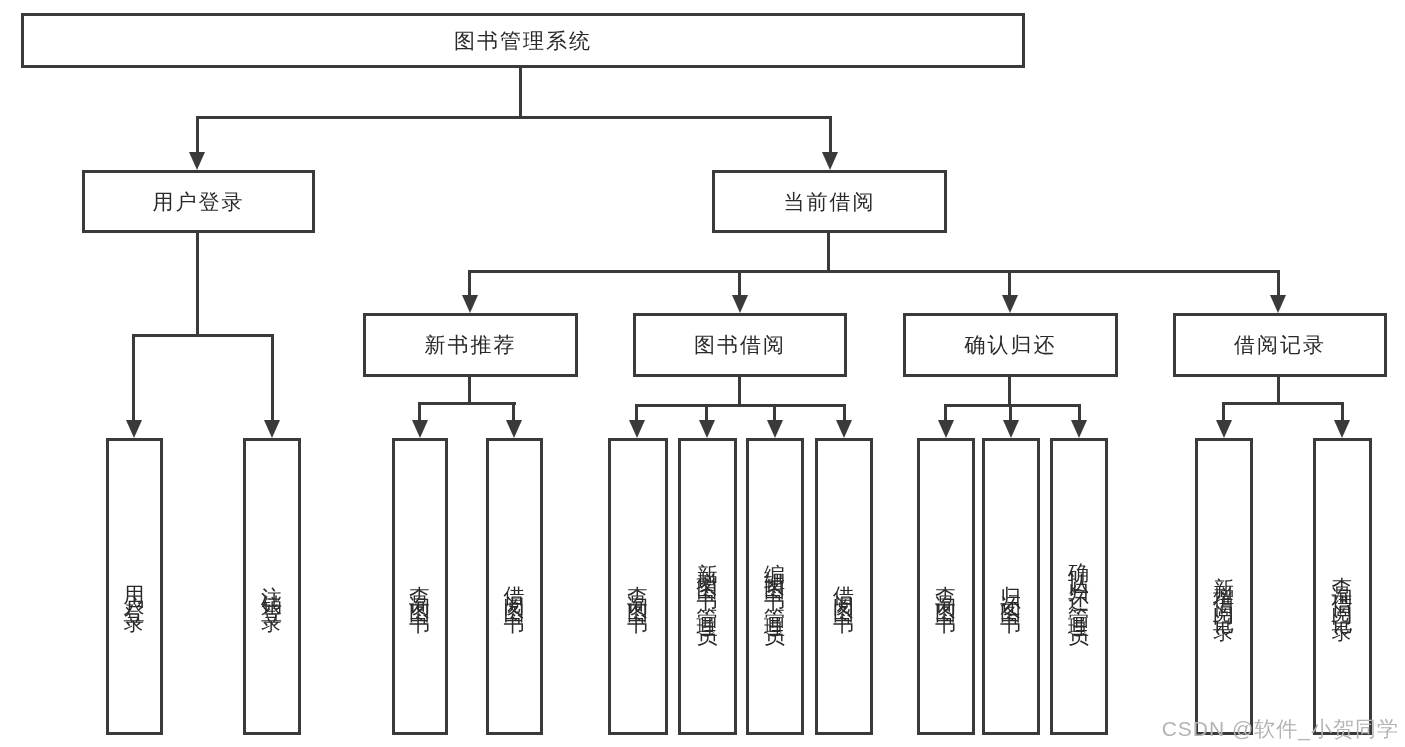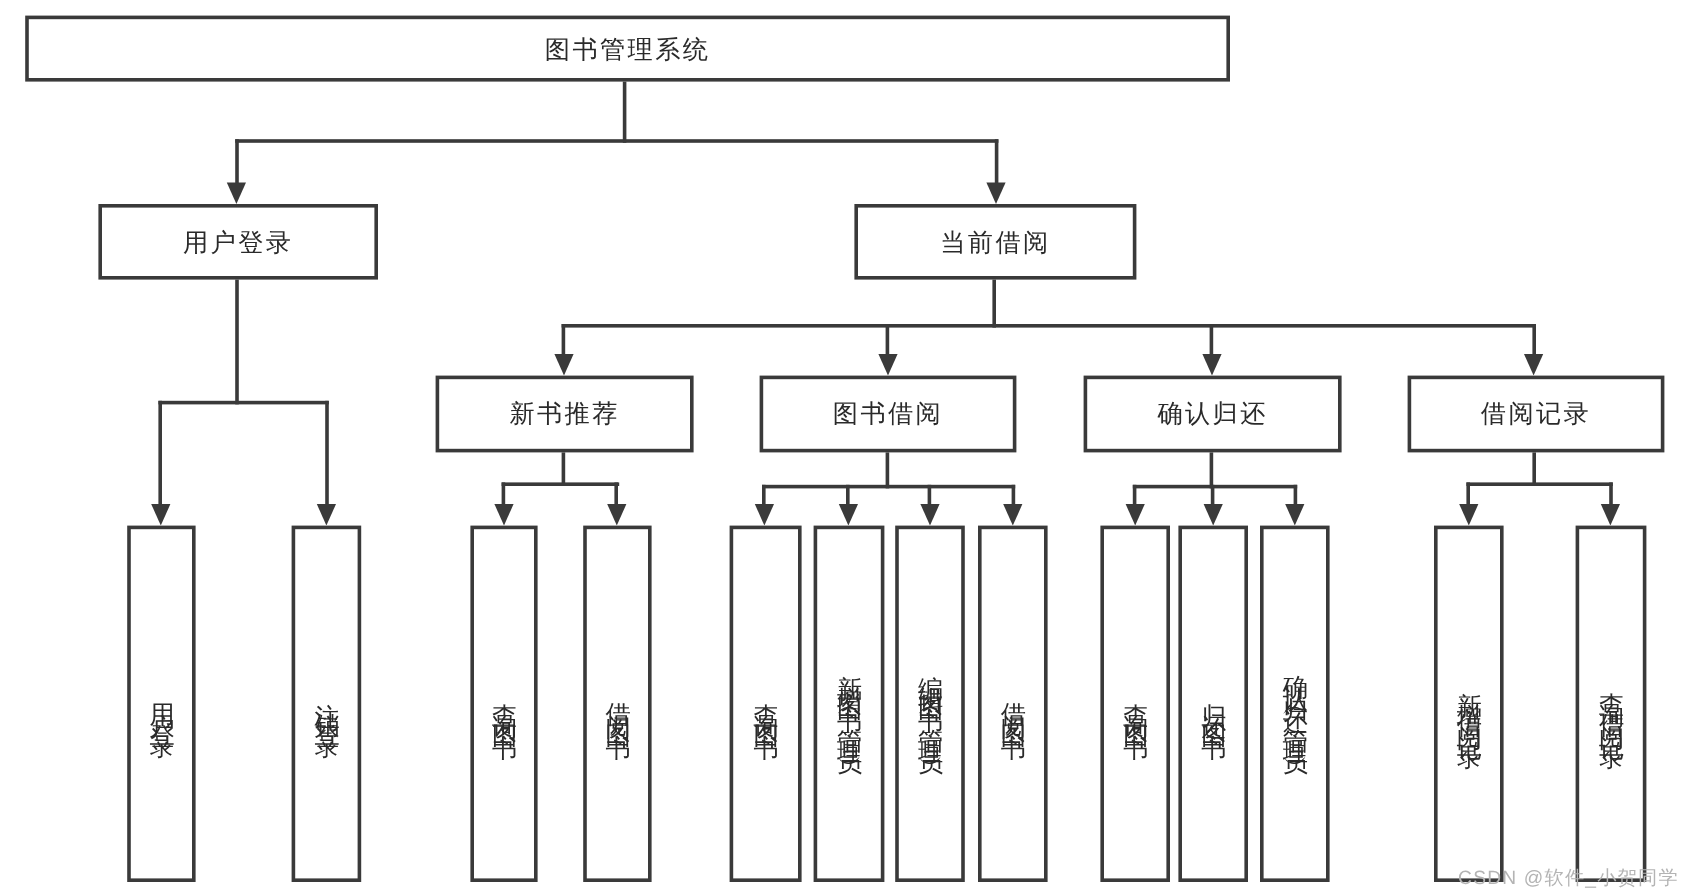--- a/index.html
+++ b/index.html
@@ -48,21 +48,21 @@
     width: 0;
     height: 0;
     border-left: 8px solid transparent;
     border-right: 8px solid transparent;
     border-top: 18px solid #3a3a3a;
   }
   .watermark {
     position: absolute;
     right: 6px;
     bottom: 4px;
-    font-size: 16px;
+    font-size: 21px;
     color: #b4b4b4;
     letter-spacing: 1px;
     white-space: nowrap;
   }
 </style>
 </head>
 <body>
 
 <div class="canvas">
 

